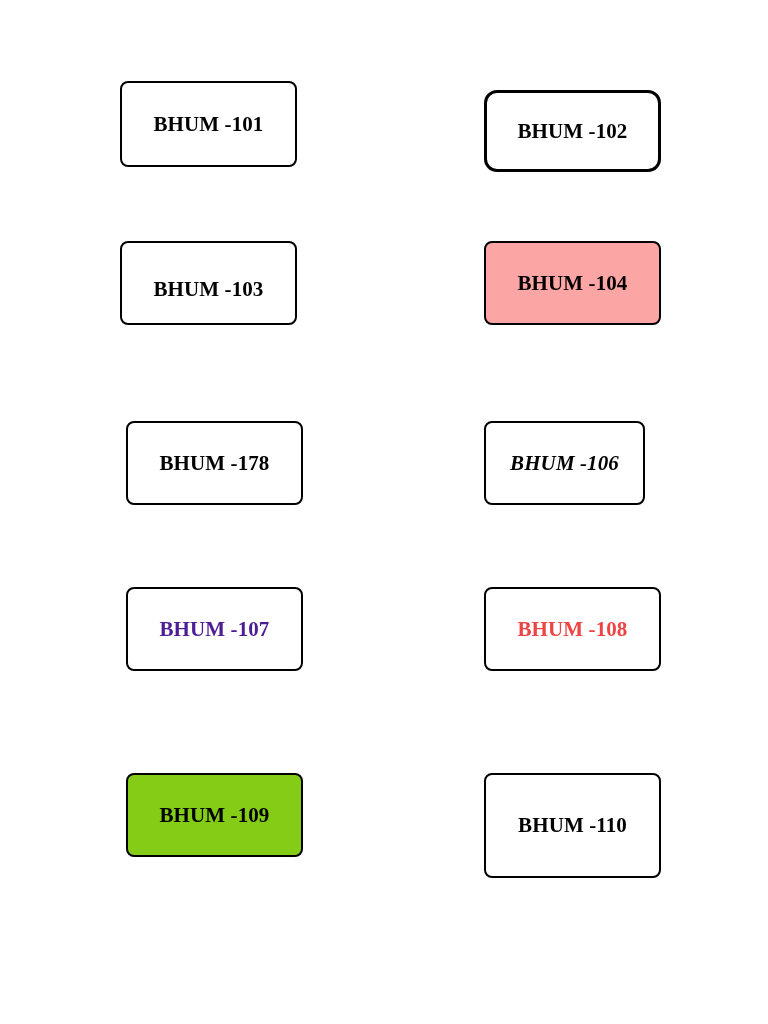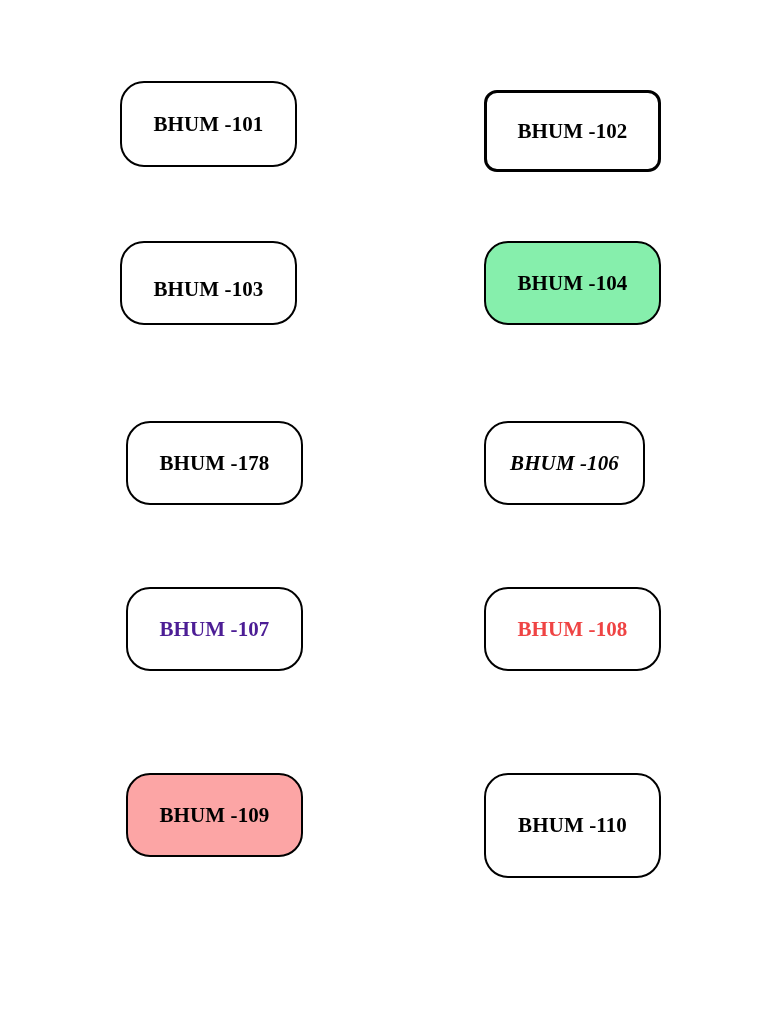--- a/index.html
+++ b/index.html
@@ -23,21 +23,21 @@
     width: 768px;
     height: 1024px;
     background: #ffffff;
   }
 
   .code-box {
     position: absolute;
     box-sizing: border-box;
     background: #ffffff;
     border: 2px solid #000000;
-    border-radius: 24px;
+    border-radius: 8px;
     display: flex;
     align-items: center;
     justify-content: center;
   }
 
   .code-box.thick {
     border-width: 3px;
     border-radius: 13px;
   }
 
@@ -59,34 +59,34 @@
 <div id="label-sheet">
     <div class="code-box" style="left: 120px; top: 81px; width: 177px; height: 86px; border-width: 2px; border-color: rgb(0, 0, 0); background: rgb(255, 255, 255);">
       <span class="code-label" style="color: rgb(0, 0, 0);">BHUM -101</span>
     </div>
     <div class="code-box thick" style="left: 484px; top: 90px; width: 177px; height: 82px; border-width: 3px; border-color: rgb(0, 0, 0); background: rgb(255, 255, 255);">
       <span class="code-label" style="color: rgb(0, 0, 0);">BHUM -102</span>
     </div>
     <div class="code-box" style="left: 120px; top: 241px; width: 177px; height: 84px; border-width: 2px; border-color: rgb(0, 0, 0); background: rgb(255, 255, 255);">
       <span class="code-label" style="color: rgb(0, 0, 0); margin-top: 12px;">BHUM -103</span>
     </div>
-    <div class="code-box" style="left: 484px; top: 241px; width: 177px; height: 84px; border-width: 2px; border-color: rgb(0, 0, 0); background: #86efac;">
+    <div class="code-box" style="left: 484px; top: 241px; width: 177px; height: 84px; border-width: 2px; border-color: rgb(0, 0, 0); background: #fca5a5;">
       <span class="code-label" style="color: rgb(0, 0, 0);">BHUM -104</span>
     </div>
     <div class="code-box" style="left: 126px; top: 421px; width: 177px; height: 84px; border-width: 2px; border-color: rgb(0, 0, 0); background: rgb(255, 255, 255);">
       <span class="code-label" style="color: rgb(0, 0, 0);">BHUM -178</span>
     </div>
     <div class="code-box" style="left: 484px; top: 421px; width: 161px; height: 84px; border-width: 2px; border-color: rgb(0, 0, 0); background: rgb(255, 255, 255); font-style: italic;">
       <span class="code-label" style="color: rgb(0, 0, 0);">BHUM -106</span>
     </div>
     <div class="code-box" style="left: 126px; top: 587px; width: 177px; height: 84px; border-width: 2px; border-color: rgb(0, 0, 0); background: rgb(255, 255, 255);">
       <span class="code-label" style="color: #4c1d95;">BHUM -107</span>
     </div>
     <div class="code-box" style="left: 484px; top: 587px; width: 177px; height: 84px; border-width: 2px; border-color: rgb(0, 0, 0); background: rgb(255, 255, 255);">
       <span class="code-label" style="color: #ef4444;">BHUM -108</span>
     </div>
-    <div class="code-box" style="left: 126px; top: 773px; width: 177px; height: 84px; border-width: 2px; border-color: rgb(0, 0, 0); background: #fca5a5;">
+    <div class="code-box" style="left: 126px; top: 773px; width: 177px; height: 84px; border-width: 2px; border-color: rgb(0, 0, 0); background: #84cc16;">
       <span class="code-label" style="color: rgb(0, 0, 0);">BHUM -109</span>
     </div>
     <div class="code-box" style="left: 484px; top: 773px; width: 177px; height: 105px; border-width: 2px; border-color: rgb(0, 0, 0); background: rgb(255, 255, 255);">
       <span class="code-label" style="color: rgb(0, 0, 0);">BHUM -110</span>
     </div>
   </div>
 
 </body></html>

